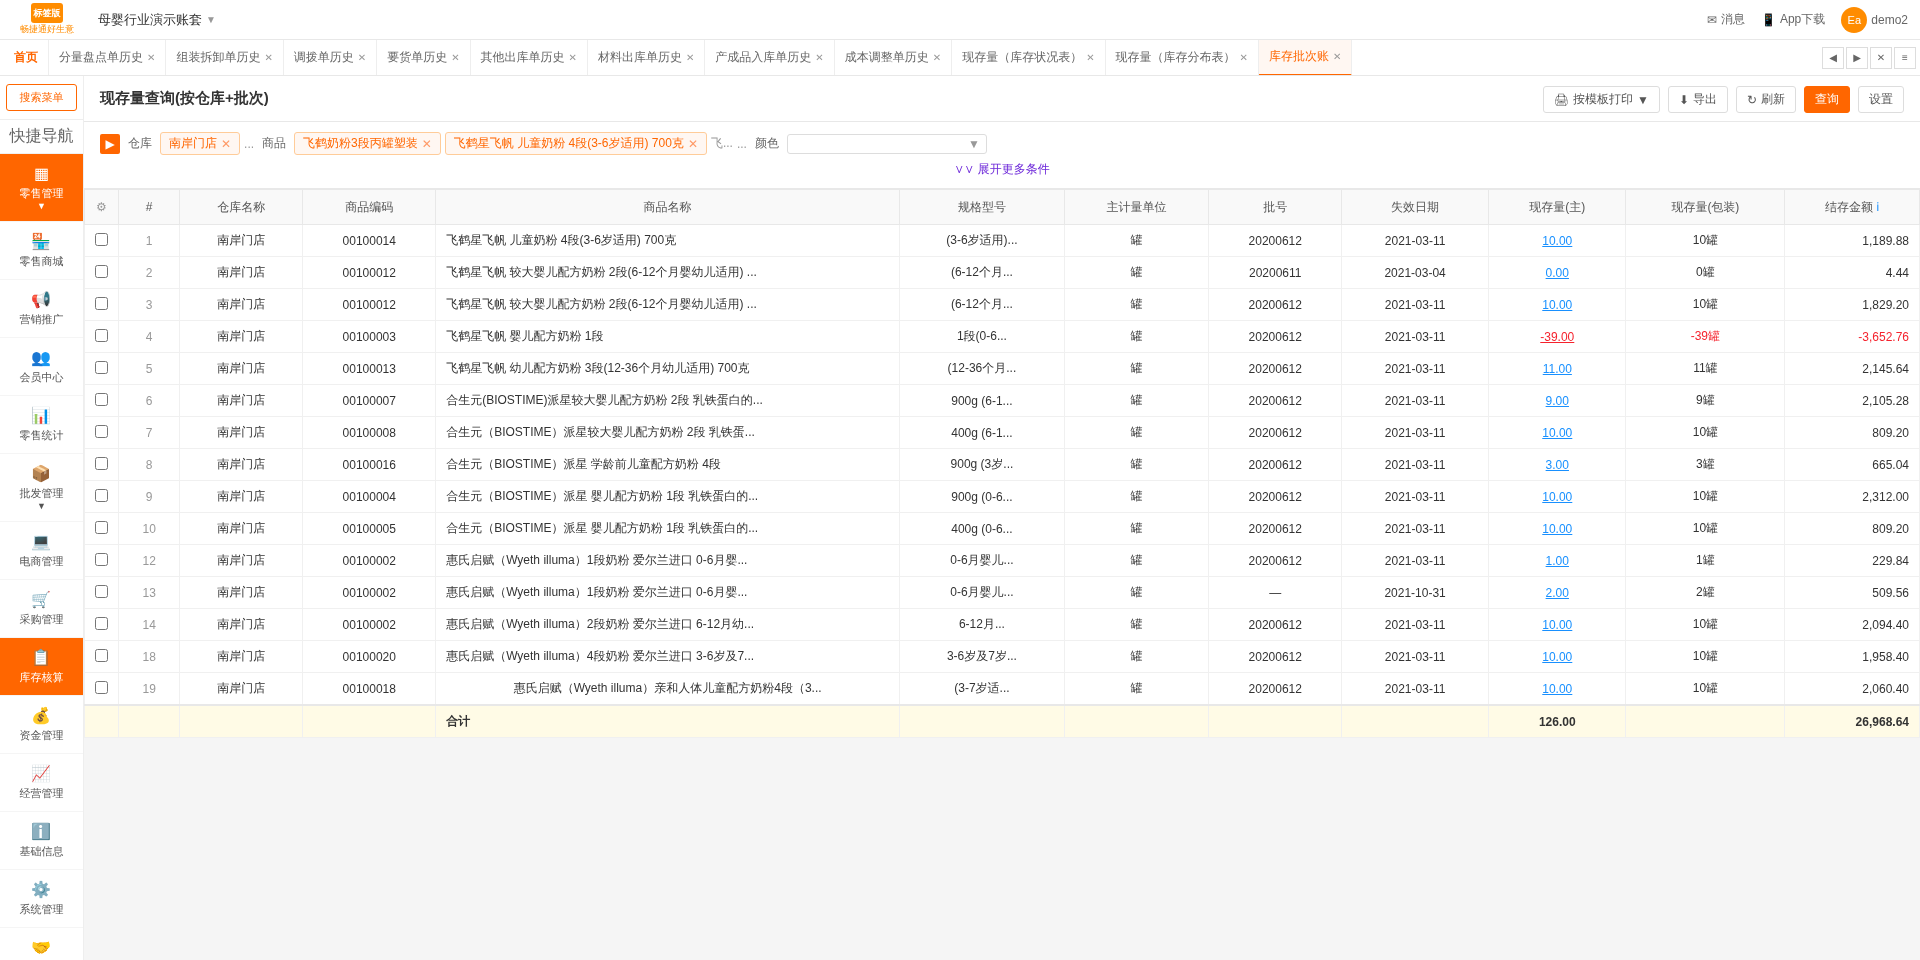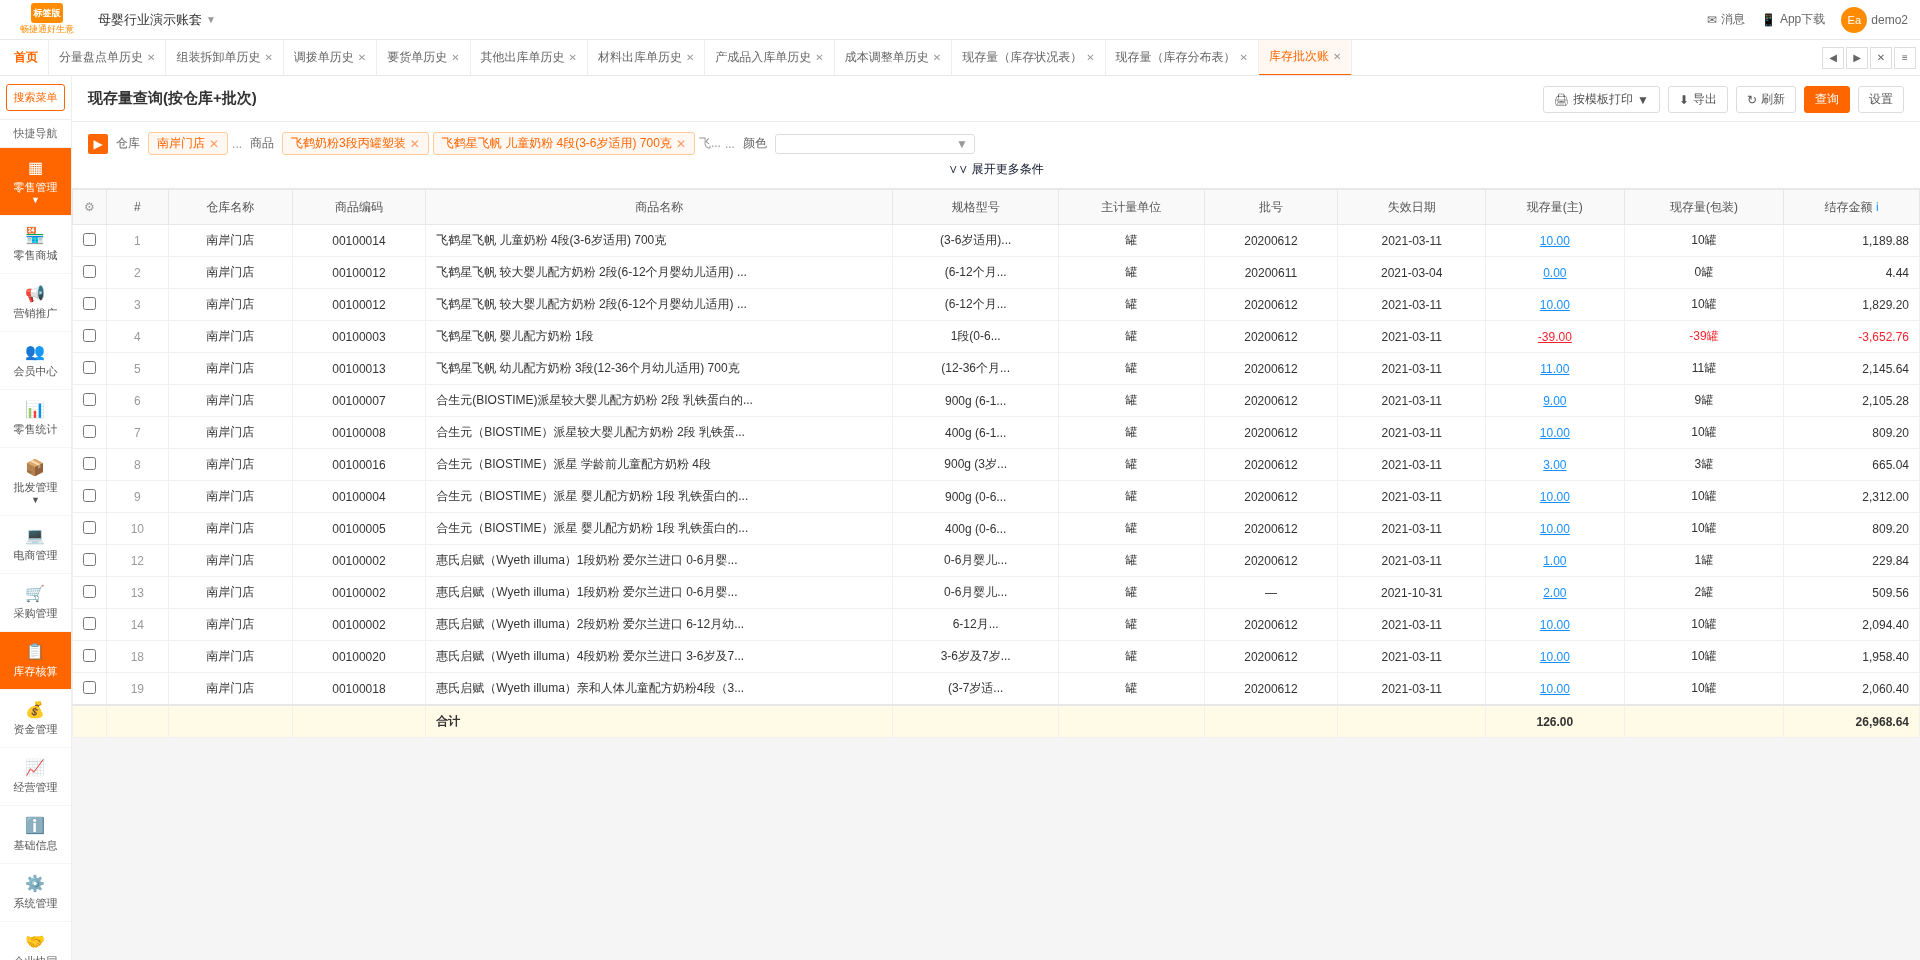--- a/index.html
+++ b/index.html
@@ -23,24 +23,24 @@
     .tab-item.active { color: #ff6600; background: #fff7f2; border-bottom: 2px solid #ff6600; }
     .tab-item.home { color: #ff6600; font-weight: bold; }
     .tab-close { color: #999; font-size: 10px; cursor: pointer; }
     .tab-nav { display: flex; align-items: center; gap: 2px; margin-left: auto; }
     .tab-nav-btn { width: 22px; height: 22px; border: 1px solid #ddd; background: #fff; cursor: pointer; display: flex; align-items: center; justify-content: center; font-size: 10px; color: #666; }
 
     
     .main-layout { display: flex; height: calc(960px - 40px - 36px); }
 
     
-    .sidebar { width: 72px; background: #fff; border-right: 1px solid #eee; display: flex; flex-direction: column; flex-shrink: 0; overflow-y: auto; }
+    .sidebar { width: 84px; background: #fff; border-right: 1px solid #eee; display: flex; flex-direction: column; flex-shrink: 0; overflow-y: auto; }
     .sidebar-search { padding: 8px 6px; border-bottom: 1px solid #eee; }
     .sidebar-search-btn { width: 100%; padding: 5px 0; border: 1px solid #ff6600; color: #ff6600; background: #fff; border-radius: 3px; cursor: pointer; font-size: 11px; text-align: center; }
-    .sidebar-nav-btn { padding: 6px 4px; text-align: center; font-size: 11px; color: #666; cursor: pointer; border-bottom: 1px solid #f0f0f0; }
+    .sidebar-nav-btn { padding: 6px 4px; text-align: center; font-size: 16px; color: #666; cursor: pointer; border-bottom: 1px solid #f0f0f0; }
     .sidebar-item { display: flex; flex-direction: column; align-items: center; padding: 10px 4px; cursor: pointer; font-size: 11px; color: #555; border-bottom: 1px solid #f5f5f5; }
     .sidebar-item.active { background: #ff6600; color: white; }
     .sidebar-item.active .sidebar-icon { color: white; }
     .sidebar-icon { font-size: 16px; margin-bottom: 3px; }
 
     
     .content-area { flex: 1; overflow: hidden; display: flex; flex-direction: column; background: #f5f5f5; }
 
     
     .page-header { background: #fff; padding: 10px 16px 0 16px; border-bottom: 1px solid #e8e8e8; }
@@ -50,21 +50,21 @@
     .toolbar-btn.primary { background: #ff6600; color: white; border-color: #ff6600; }
 
     
     .filter-area { background: #fff; padding: 10px 16px; border-bottom: 1px solid #e8e8e8; }
     .filter-row { display: flex; align-items: center; gap: 8px; flex-wrap: wrap; }
     .filter-label { font-size: 12px; color: #666; white-space: nowrap; }
     .filter-tag-group { display: flex; align-items: center; gap: 4px; flex-wrap: wrap; }
     .filter-tag { display: flex; align-items: center; gap: 4px; background: #fff7f2; border: 1px solid #ffcc99; color: #ff6600; padding: 2px 8px; border-radius: 3px; font-size: 12px; }
     .filter-tag-close { cursor: pointer; color: #ff9966; }
     .filter-input-area { display: flex; align-items: center; border: 1px solid #ddd; border-radius: 3px; padding: 2px 6px; min-width: 120px; background: white; }
-    .filter-more { color: #0f172a; cursor: pointer; font-size: 12px; margin-top: 6px; text-align: center; }
+    .filter-more { color: #6d28d9; cursor: pointer; font-size: 12px; margin-top: 6px; text-align: center; }
     .filter-ellipsis { color: #999; }
 
     
     .table-area { flex: 1; overflow-y: auto; padding: 0; background: #f5f5f5; }
     .data-table { width: 100%; border-collapse: collapse; background: white; }
     .data-table th { background: #f9f9f9; border: 1px solid #e8e8e8; padding: 8px 10px; font-size: 12px; color: #555; font-weight: normal; text-align: center; white-space: nowrap; }
     .data-table td { border: 1px solid #f0f0f0; padding: 7px 10px; font-size: 12px; color: #333; text-align: center; white-space: nowrap; }
     .data-table .row-num { color: #999; text-align: center; }
     .data-table .amount { text-align: right; }
     .data-table .qty-link { color: #1890ff; text-decoration: underline; cursor: pointer; }
@@ -516,21 +516,21 @@
     <td>2021-03-11</td>
     <td><span class="qty-link" style="">10.00</span></td>
     <td style="">10罐</td>
     <td class="amount" style="">1,958.40</td>
   </tr>
             <tr>
     <td><input type="checkbox" style=""></td>
     <td class="row-num">19</td>
     <td>南岸门店</td>
     <td>00100018</td>
-    <td style="text-align:left; max-width:260px; overflow:hidden; text-overflow:ellipsis;" title="惠氏启赋（Wyeth illuma）亲和人体儿童配方奶粉4段（3...">惠氏启赋（Wyeth illuma）亲和人体儿童配方奶粉4段（3...</td>
+    <td style="text-align:center; max-width:260px; overflow:hidden; text-overflow:ellipsis;" title="惠氏启赋（Wyeth illuma）亲和人体儿童配方奶粉4段（3...">惠氏启赋（Wyeth illuma）亲和人体儿童配方奶粉4段（3...</td>
     <td>(3-7岁适...</td>
     <td>罐</td>
     <td>20200612</td>
     <td>2021-03-11</td>
     <td><span class="qty-link" style="">10.00</span></td>
     <td style="">10罐</td>
     <td class="amount" style="">2,060.40</td>
   </tr>
             <tr class="summary-row">
   <td></td>

